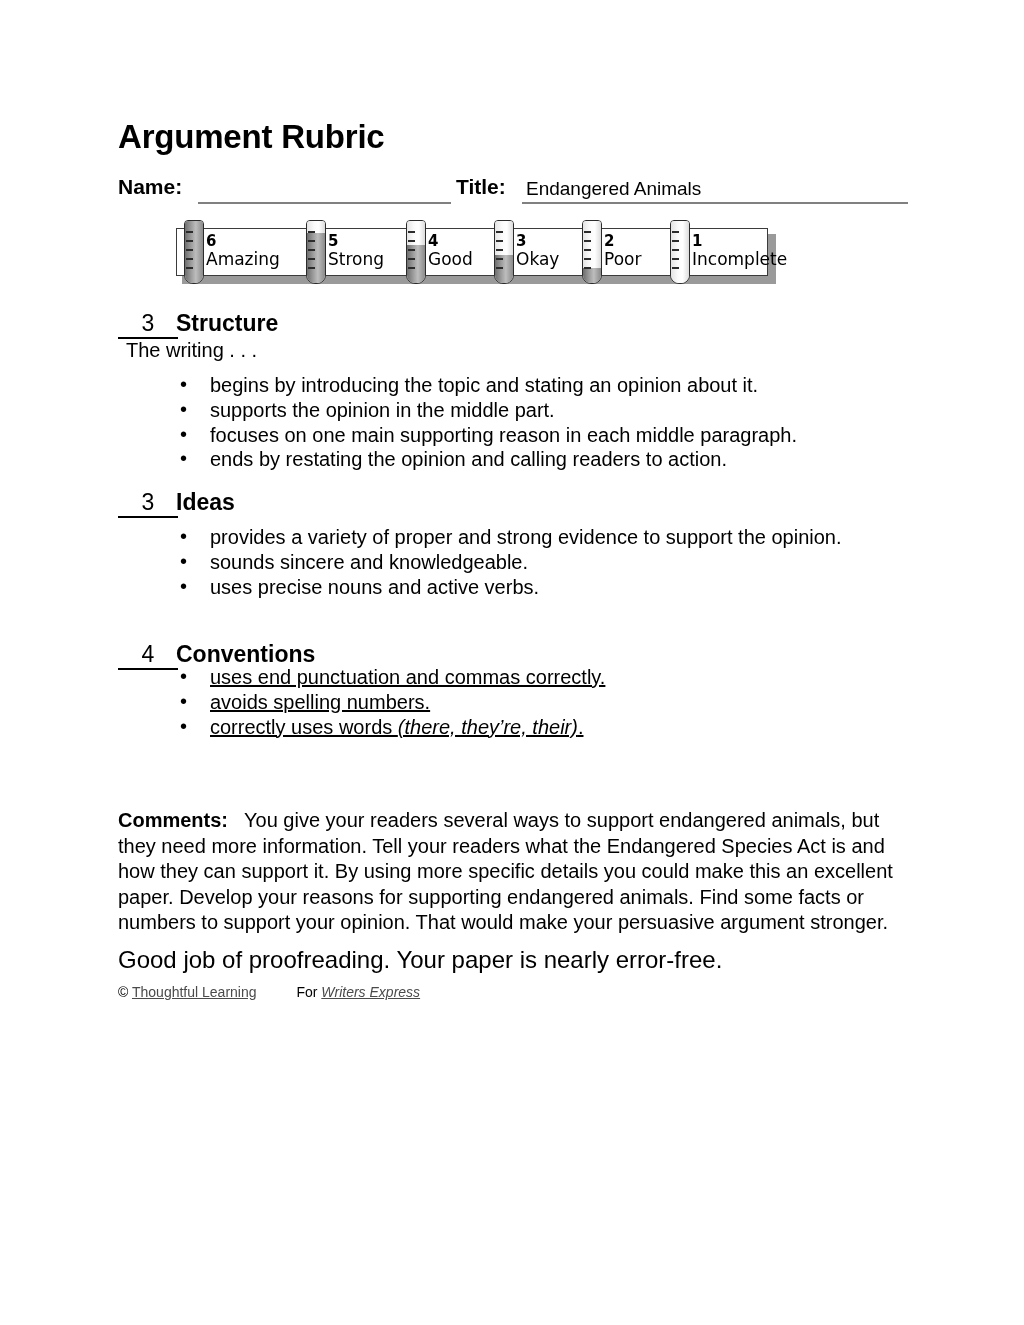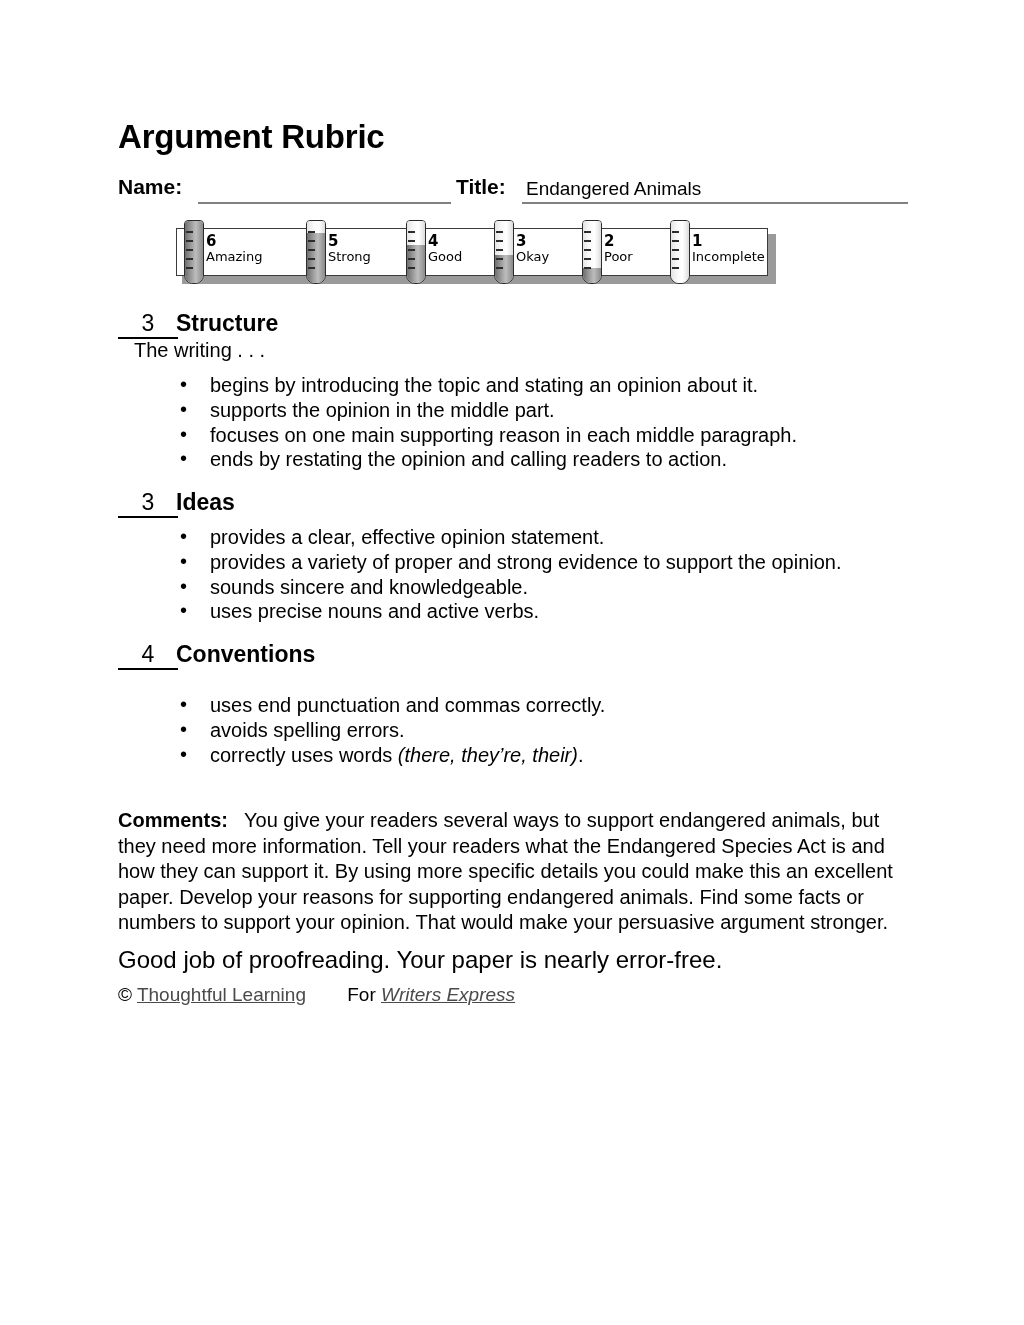--- a/index.html
+++ b/index.html
@@ -109,21 +109,21 @@
     left: 30px;
     top: 4px;
     font-size: 15px;
     font-weight: bold;
     font-family: "DejaVu Sans", sans-serif;
   }
   .scale-word {
     position: absolute;
     left: 30px;
     top: 21px;
-    font-size: 13px;
+    font-size: 17px;
     font-family: "DejaVu Sans", sans-serif;
     white-space: nowrap;
     text-align: center;
   }
 
   
   .tube {
     position: absolute;
     left: 8px;
     top: -8px;
@@ -181,21 +181,21 @@
   .trait-name {
     position: absolute;
     left: 58px;
     top: 0px;
     font-size: 23px;
     font-weight: bold;
     line-height: 27px;
   }
   .trait-lead {
     position: absolute;
-    left: 16px;
+    left: 8px;
     font-size: 20px;
     text-align: center;
   }
   ul.trait-list {
     list-style: none;
     margin: 6px;
     padding: 0;
     position: absolute;
     left: 38px;
     width: 780px;
@@ -238,21 +238,21 @@
     width: 788px;
     font-size: 24px;
     line-height: 25.5px;
   }
 
   
   .footer {
     position: absolute;
     left: 118px;
     top: 984px;
-    font-size: 19px;
+    font-size: 14px;
     color: #4a4a4a;
   }
   .footer .copy { color: #000; }
   .footer a {
     color: #4a4a4a;
     text-decoration: underline;
   }
   .footer .for-label {
     color: #000;
     margin-left: 36px;
@@ -375,34 +375,33 @@
           <li><span>focuses on one main supporting reason in each middle paragraph.</span></li>
           <li><span>ends by restating the opinion and calling readers to action.</span></li>
         </ul>
       </div>
       <div class="trait" style="top: 489px;">
         <div class="trait-head">
           <div class="trait-score-box">3</div>
           <div class="trait-name">Ideas</div>
         </div>
         <ul class="trait-list" style="top: 30px;">
-          <li><span>provides a clear, effective opinion statement.</span></li>
           <li><span>provides a variety of proper and strong evidence to support the opinion.</span></li>
           <li><span>sounds sincere and knowledgeable.</span></li>
           <li><span>uses precise nouns and active verbs.</span></li>
         </ul>
       </div>
       <div class="trait" style="top: 641px;">
         <div class="trait-head">
           <div class="trait-score-box">4</div>
           <div class="trait-name">Conventions</div>
         </div>
-        <ul class="trait-list" style="top: 46px;">
+        <ul class="trait-list" style="top: 18px; text-decoration: underline;">
           <li><span>uses end punctuation and commas correctly.</span></li>
-          <li><span>avoids spelling errors.</span></li>
+          <li><span>avoids spelling numbers.</span></li>
           <li><span>correctly uses words </span><span class="ital">(there, they’re, their)</span><span>.</span></li>
         </ul>
       </div>
     </div>
 
   <div class="comments">
     <b>Comments:</b><span class="comment-gap"></span><span>You give your readers several ways to support endangered animals, but they need more information. Tell your readers what the Endangered Species Act is and how they can support it. By using more specific details you could make this an excellent paper. Develop your reasons for supporting endangered animals. Find some facts or numbers to support your opinion. That would make your persuasive argument stronger.</span>
   </div>
 
   <div class="comments-p2">

